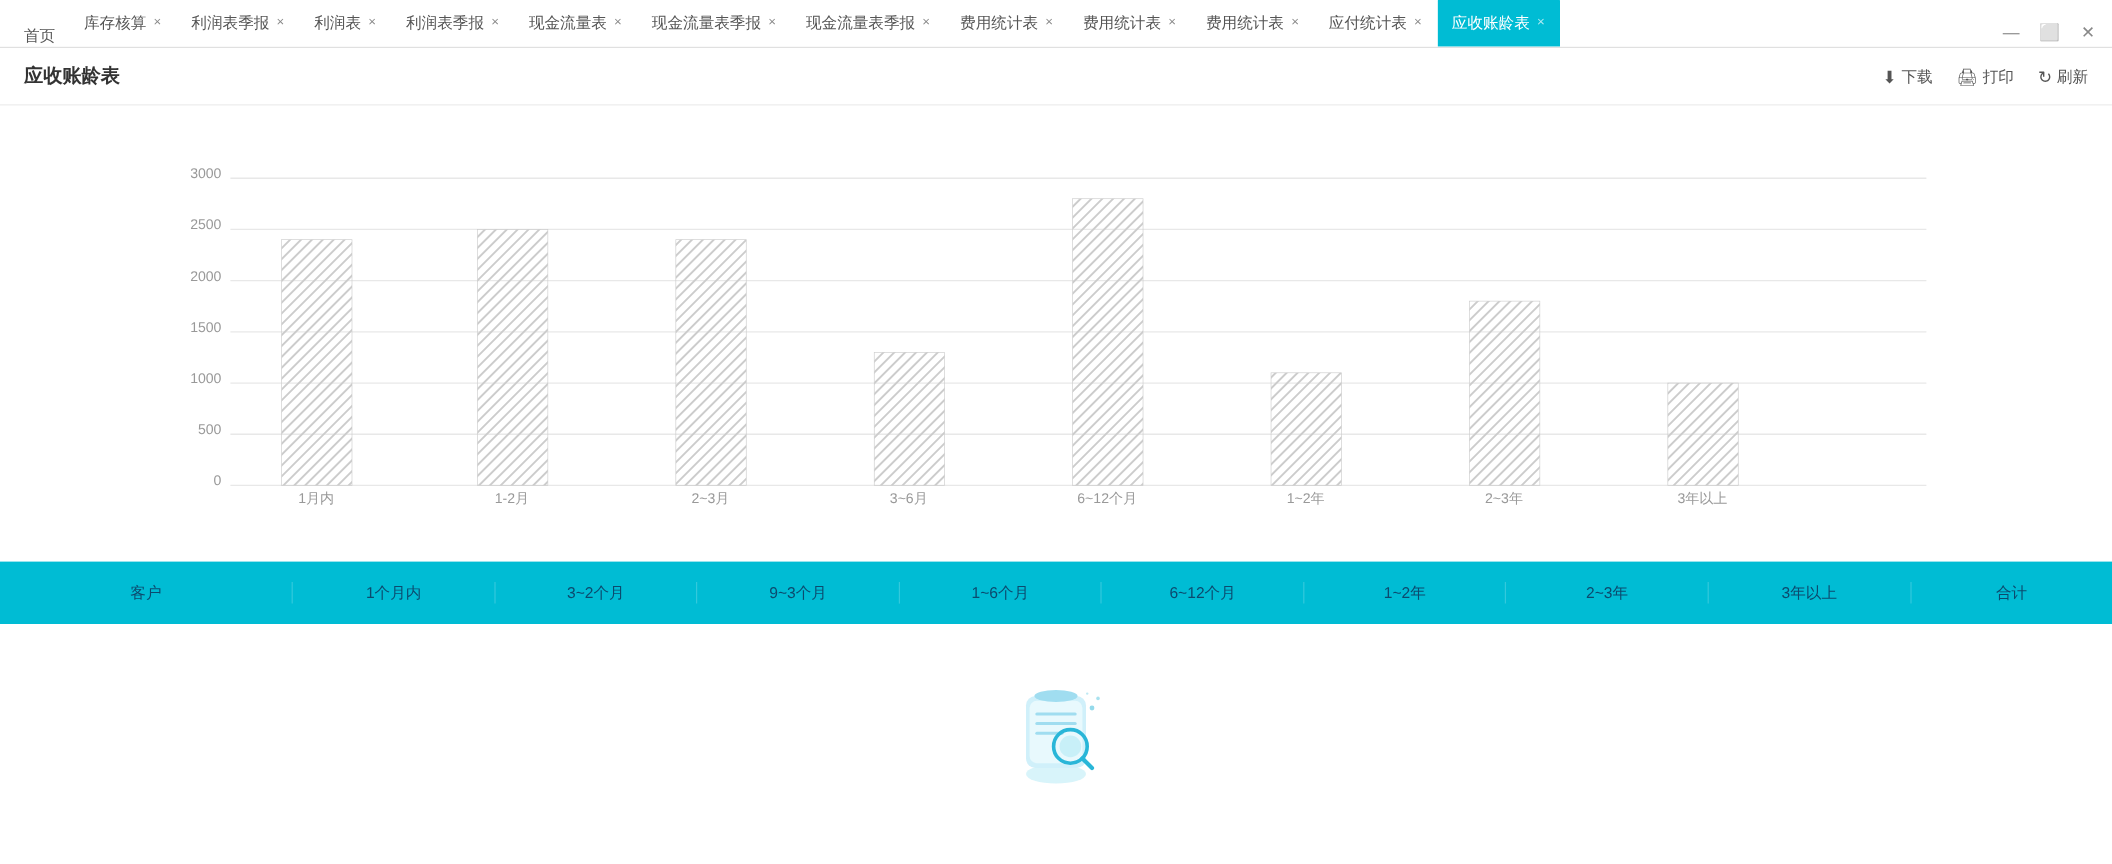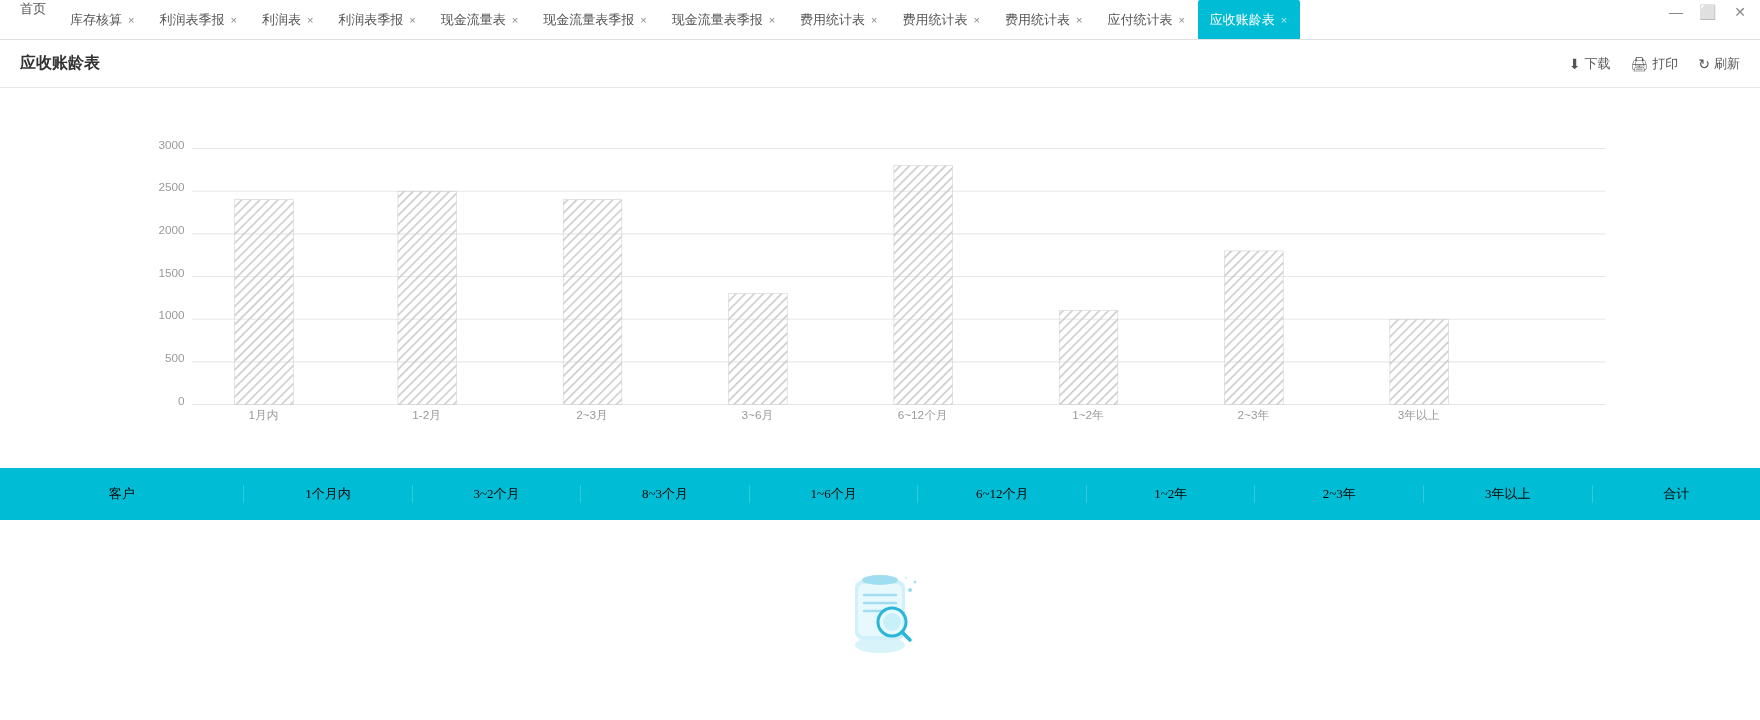--- a/index.html
+++ b/index.html
@@ -1,21 +1,21 @@
 <!DOCTYPE html>
 <html><head>
   <meta charset="utf-8">
   <style>
     * { box-sizing: border-box; margin: 0; padding: 0; }
     body { font-family: "Microsoft YaHei", "PingFang SC", Arial, sans-serif; font-size: 13px; background: #f5f5f5; color: #333; overflow-x: hidden; }
 
     
     .tab-bar {
       display: flex;
-      align-items: flex-start;
+      align-items: flex-end;
       background: #fff;
       border-bottom: 1px solid #e0e0e0;
       height: 40px;
       padding: 0 8px;
       overflow-x: auto;
       white-space: nowrap;
     }
     .tab-bar::-webkit-scrollbar { height: 3px; }
     .tab-item {
       display: inline-flex;
@@ -107,24 +107,23 @@
     
     .chart-svg {
       width: 100%;
       height: 320px;
     }
 
     
     .table-header {
       display: flex;
       background: #00bcd4;
-      color: #000000;
+      color: #0c4a6e;
       height: 52px;
       align-items: center;
-      font-family: Liberation Serif, serif;
     }
     .th-cell {
       flex: 1;
       text-align: center;
       font-size: 13px;
       padding: 0 8px;
       border-right: 1px solid rgba(255,255,255,0.2);
     }
     .th-cell:first-child { flex: 1.5; }
     .th-cell:last-child { border-right: none; }
@@ -274,21 +273,21 @@
 
       <rect x="1178" y="198" width="55" height="80" class="hatch"></rect>
       <text x="1205" y="292" font-size="11" fill="#999" text-anchor="middle">3年以上</text>
     </svg>
   </div>
 
   <div class="table-header">
     <div class="th-cell">客户</div>
     <div class="th-cell">1个月内</div>
     <div class="th-cell">3~2个月</div>
-    <div class="th-cell">8~3个月</div>
+    <div class="th-cell">9~3个月</div>
     <div class="th-cell">1~6个月</div>
     <div class="th-cell">6~12个月</div>
     <div class="th-cell">1~2年</div>
     <div class="th-cell">2~3年</div>
     <div class="th-cell">3年以上</div>
     <div class="th-cell">合计</div>
   </div>
 
   <div class="empty-state">
     <div class="empty-icon">

